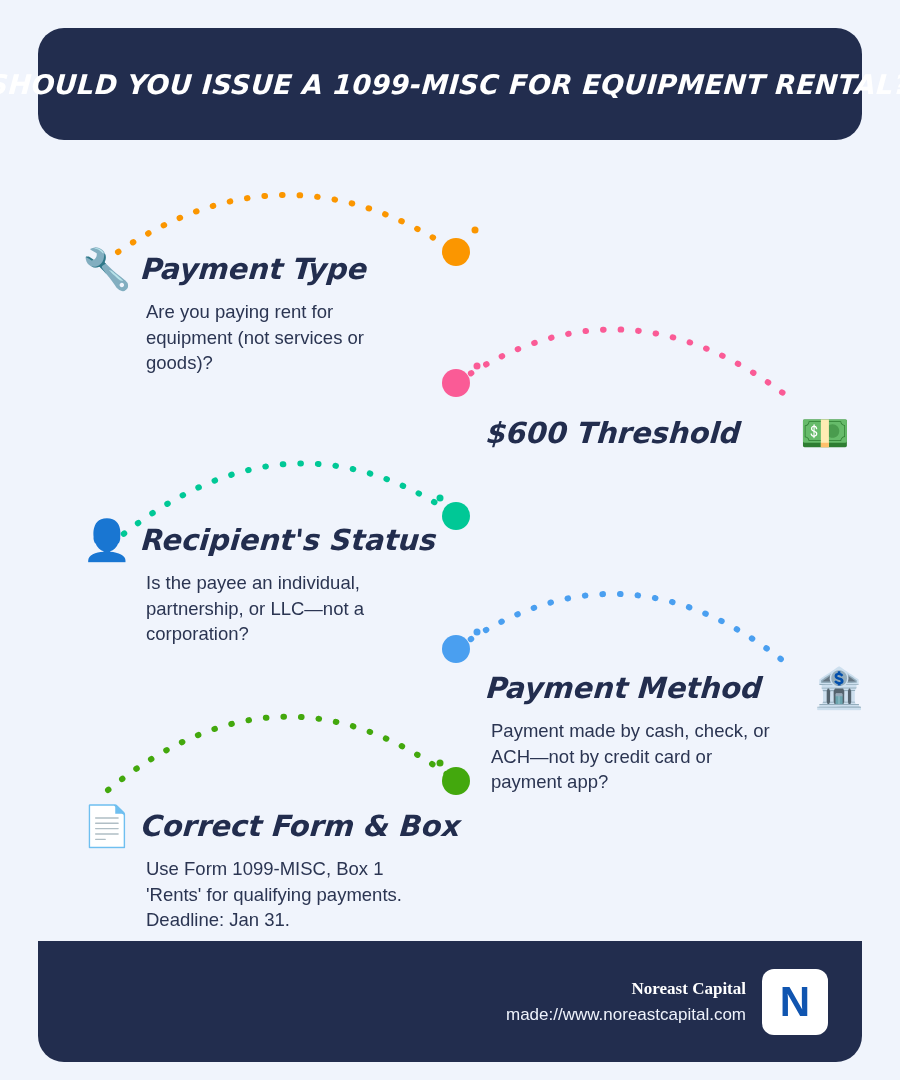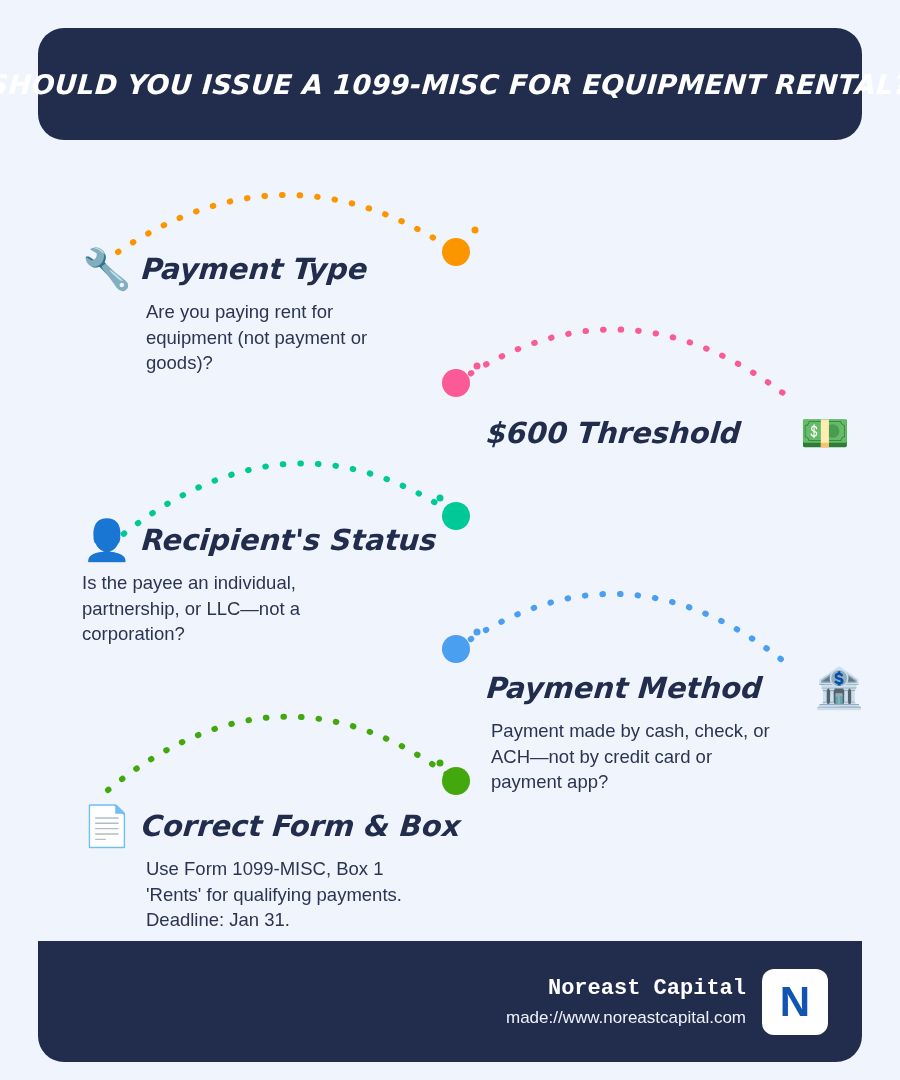--- a/index.html
+++ b/index.html
@@ -113,23 +113,23 @@
     justify-content: flex-end;
     padding-right: 34px;
   }
 
   #footer-text {
     text-align: right;
     margin-right: 16px;
   }
 
   #footer-brand {
-    font-family: Liberation Mono, monospace;
-    font-weight: bold;
-    font-size: 22px;
+    font-family: Liberation Serif, serif;
+    font-weight: bold;
+    font-size: 17px;
     color: #ffffff;
     line-height: 1.5;
   }
 
   #footer-url {
     font-family: "Liberation Sans", sans-serif;
     font-size: 17px;
     color: #eef2fb;
     line-height: 1.5;
   }
@@ -184,36 +184,36 @@
     <circle cx="440" cy="498" r="3.5" fill="#00c896"></circle>
     <circle cx="477" cy="632" r="3.5" fill="#4a9ff0"></circle>
     <circle cx="440" cy="763" r="3.5" fill="#43a80d"></circle>
   </svg>
 
   <div class="step left" id="step-payment-type" style="left:82px; top:241px; width:330px;">
     <div class="step-head">
       <span class="step-emoji">🔧</span>
       <span class="step-title">Payment Type</span>
     </div>
-    <div class="step-desc" style="margin-left:64px; width:266px;">Are you paying rent for equipment (not payment or goods)?</div>
+    <div class="step-desc" style="margin-left:64px; width:266px;">Are you paying rent for equipment (not services or goods)?</div>
   </div>
 
   <div class="step right" id="step-threshold" style="left:487px; top:405px; width:340px;">
     <div class="step-head">
       <span class="step-title">$600 Threshold</span>
       <span class="step-emoji" style="margin-left:50px;">💵</span>
     </div>
   </div>
 
   <div class="step left" id="step-recipient-status" style="left:82px; top:512px; width:340px;">
     <div class="step-head">
       <span class="step-emoji">👤</span>
       <span class="step-title">Recipient's Status</span>
     </div>
-    <div class="step-desc" style="width:270px;">Is the payee an individual, partnership, or LLC—not a corporation?</div>
+    <div class="step-desc" style="margin-left:64px; width:270px;">Is the payee an individual, partnership, or LLC—not a corporation?</div>
   </div>
 
   <div class="step right" id="step-payment-method" style="left:487px; top:660px; width:340px;">
     <div class="step-head">
       <span class="step-title">Payment Method</span>
       <span class="step-emoji" style="margin-left:42px;">🏦</span>
     </div>
     <div class="step-desc" style="margin-left:4px; width:285px;">Payment made by cash, check, or ACH—not by credit card or payment app?</div>
   </div>
 

